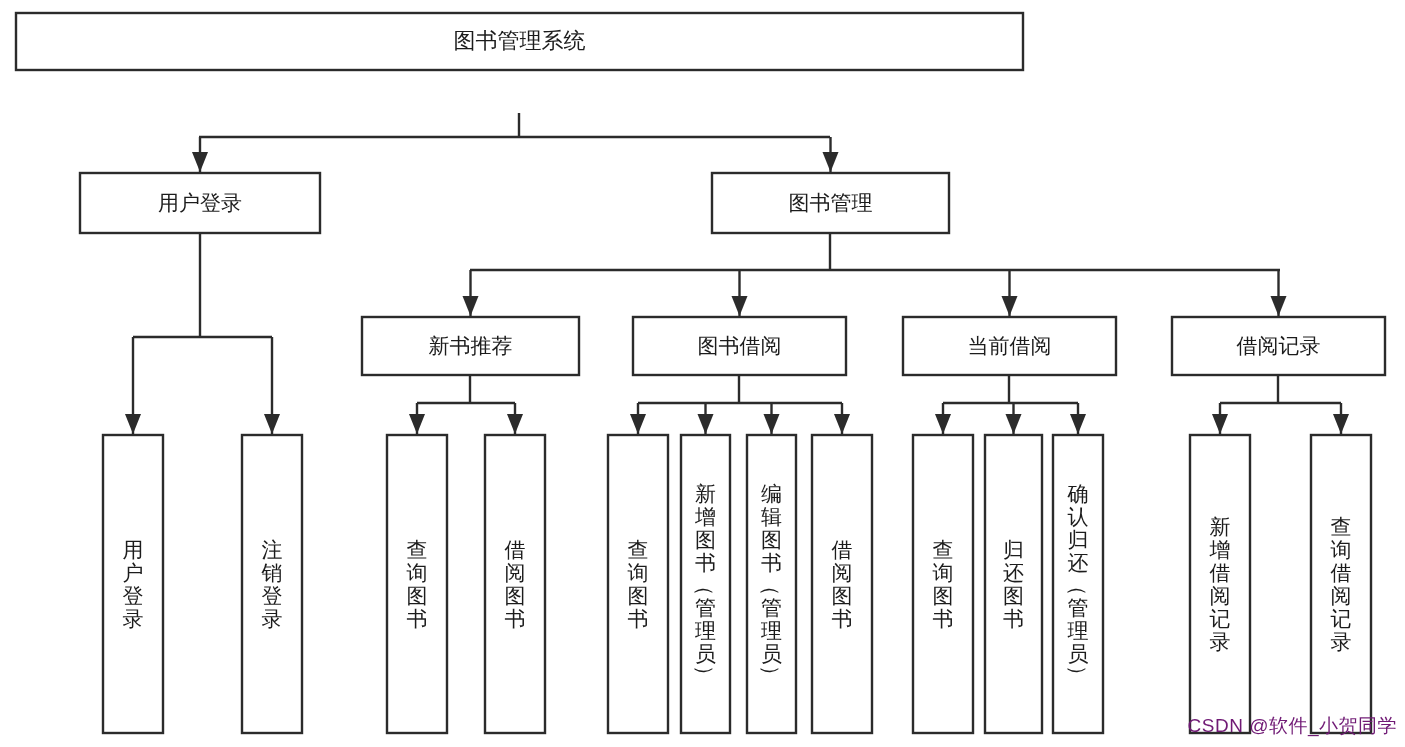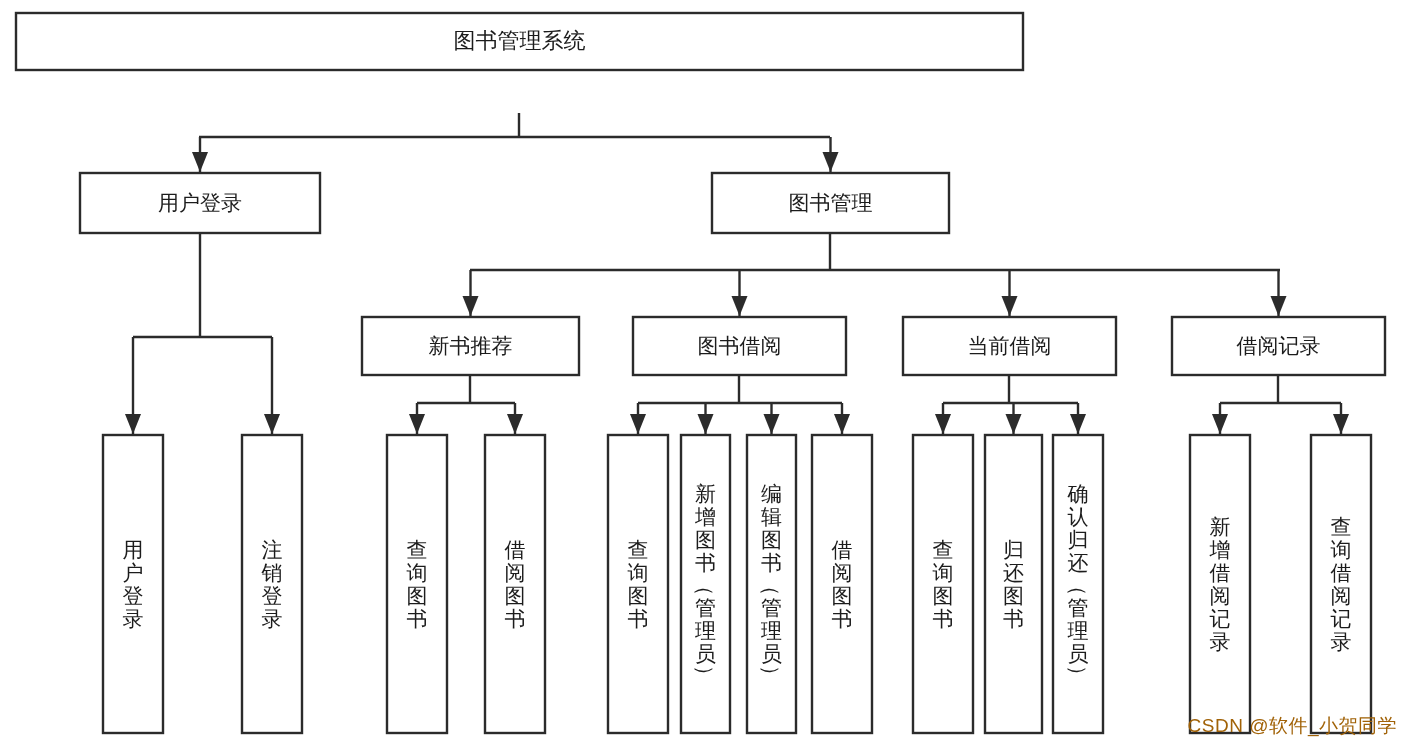--- a/index.html
+++ b/index.html
@@ -69,21 +69,21 @@
   .leaf-label span.rot {
     transform: rotate(90deg);
     line-height: 1.0;
   }
   .watermark {
     position: absolute;
     right: 8px;
     bottom: 8px;
     font-family: "Liberation Sans", "DejaVu Sans", sans-serif;
     font-size: 19px;
-    color: #a16207;
+    color: #701a75;
     letter-spacing: 0.5px;
     white-space: nowrap;
     pointer-events: none;
   }
 </style>
 </head>
 <body>
 
 <div id="diagram-root">
 

